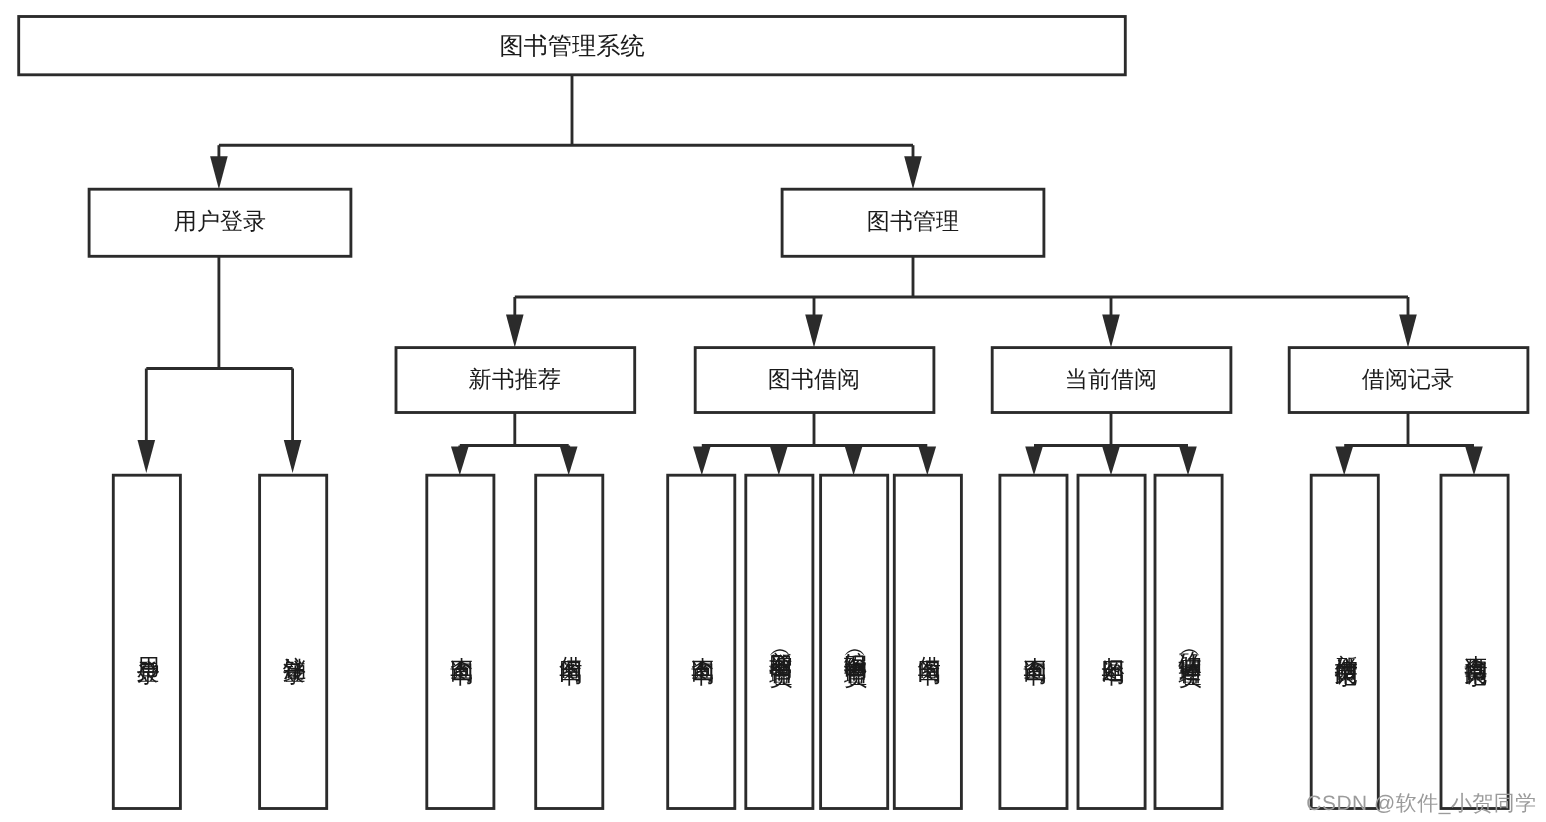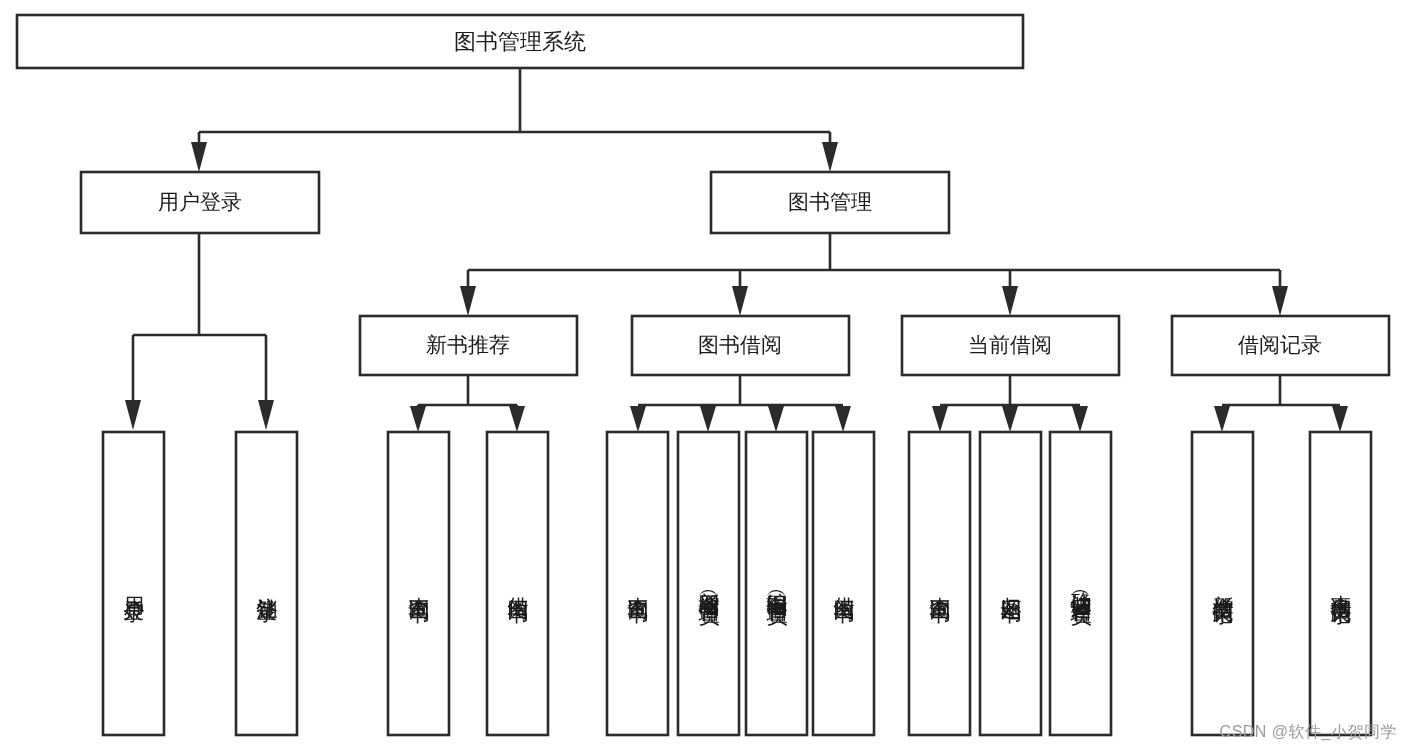--- a/index.html
+++ b/index.html
@@ -70,21 +70,21 @@
     line-height: 1.18;
     letter-spacing: 2px;
     color: #1a1a1a;
     white-space: nowrap;
   }
   .watermark {
     position: absolute;
     right: 8px;
     bottom: 4px;
     font-family: "Liberation Sans", "DejaVu Sans", sans-serif;
-    font-size: 16px;
+    font-size: 19px;
     color: #9b9b9b;
     letter-spacing: 0.5px;
     white-space: nowrap;
   }
 </style>
 </head>
 <body>
 
 <div id="diagram-root">
 

